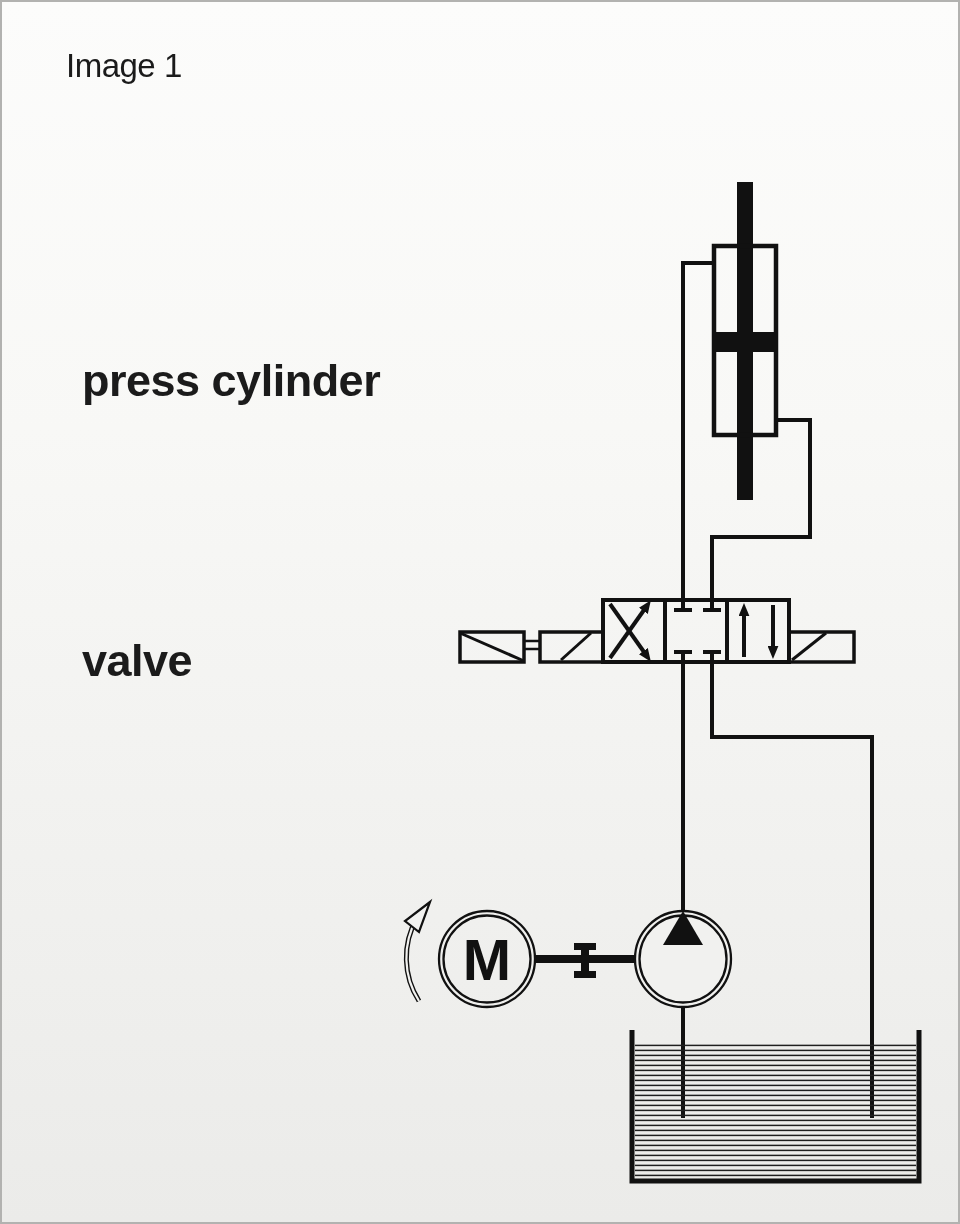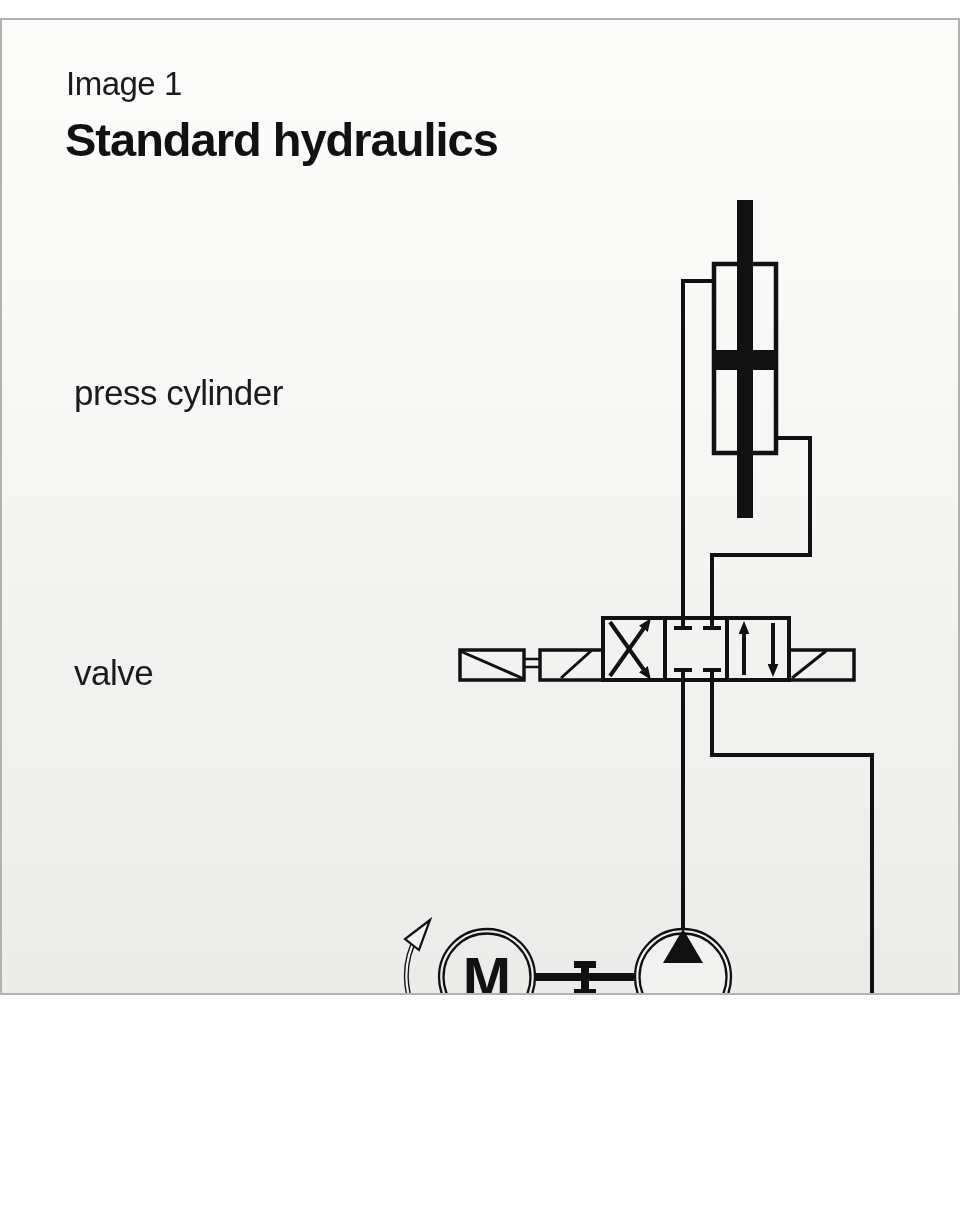--- a/index.html
+++ b/index.html
@@ -1,46 +1,44 @@
 <!DOCTYPE html>
 <html><head>
 <meta charset="utf-8">
 <style>
   html,body{margin:0;padding:0;}
   body{width:960px;height:1224px;font-family:"Liberation Sans",sans-serif;}
   #stage{
-    position:relative;width:960px;height:977px;box-sizing:border-box;
+    position:relative;width:960px;height:1224px;box-sizing:border-box;
     border:2px solid #b2b2b0;
     background:linear-gradient(180deg,#fcfcfb 0%,#f8f8f6 35%,#f1f1ef 70%,#ebebe9 100%);
     overflow:hidden;
-    margin-top:18px;
   }
   .image-label{
     position:absolute;left:64px;top:46px;
     font-size:33px;font-weight:400;color:#1b1b1b;letter-spacing:-0.5px;line-height:1.1;
   }
   .page-title{
     position:absolute;left:63px;top:94px;
     font-size:47px;font-weight:700;color:#111;letter-spacing:-1px;line-height:1.1;
   }
   .part-label{
-    position:absolute;left:72px;
-    font-size:35px;font-weight:400;color:#1b1b1b;letter-spacing:-0.5px;line-height:1.2;
+    position:absolute;left:80px;
+    font-size:45px;font-weight:700;color:#1b1b1b;letter-spacing:-0.5px;line-height:1.2;
   }
   .part-label.cylinder{top:352px;}
   .part-label.valve{top:632px;text-align:right;}
   svg.schematic{position:absolute;left:0;top:0;width:956px;height:1220px;display:block;}
 </style>
 </head>
 <body>
 
 <div id="stage">
 
   <div class="image-label">Image 1</div>
-  <div class="page-title">Standard hydraulics</div>
   <div class="part-label cylinder">press cylinder</div>
   <div class="part-label valve">valve</div>
 
   <svg class="schematic" viewBox="0 0 956 1220">
     <defs>
       <marker id="ah" viewBox="0 0 12 10" refX="1" refY="5" markerWidth="13" markerHeight="11" orient="auto" markerUnits="userSpaceOnUse">
         <path d="M0 0 L12 5 L0 10 Z" fill="#111"></path>
       </marker>
       <pattern id="fluid" width="10" height="5" patternUnits="userSpaceOnUse">
         <line x1="0" y1="3.4" x2="10" y2="3.4" stroke="#1f1f1f" stroke-width="1.5"></line>

